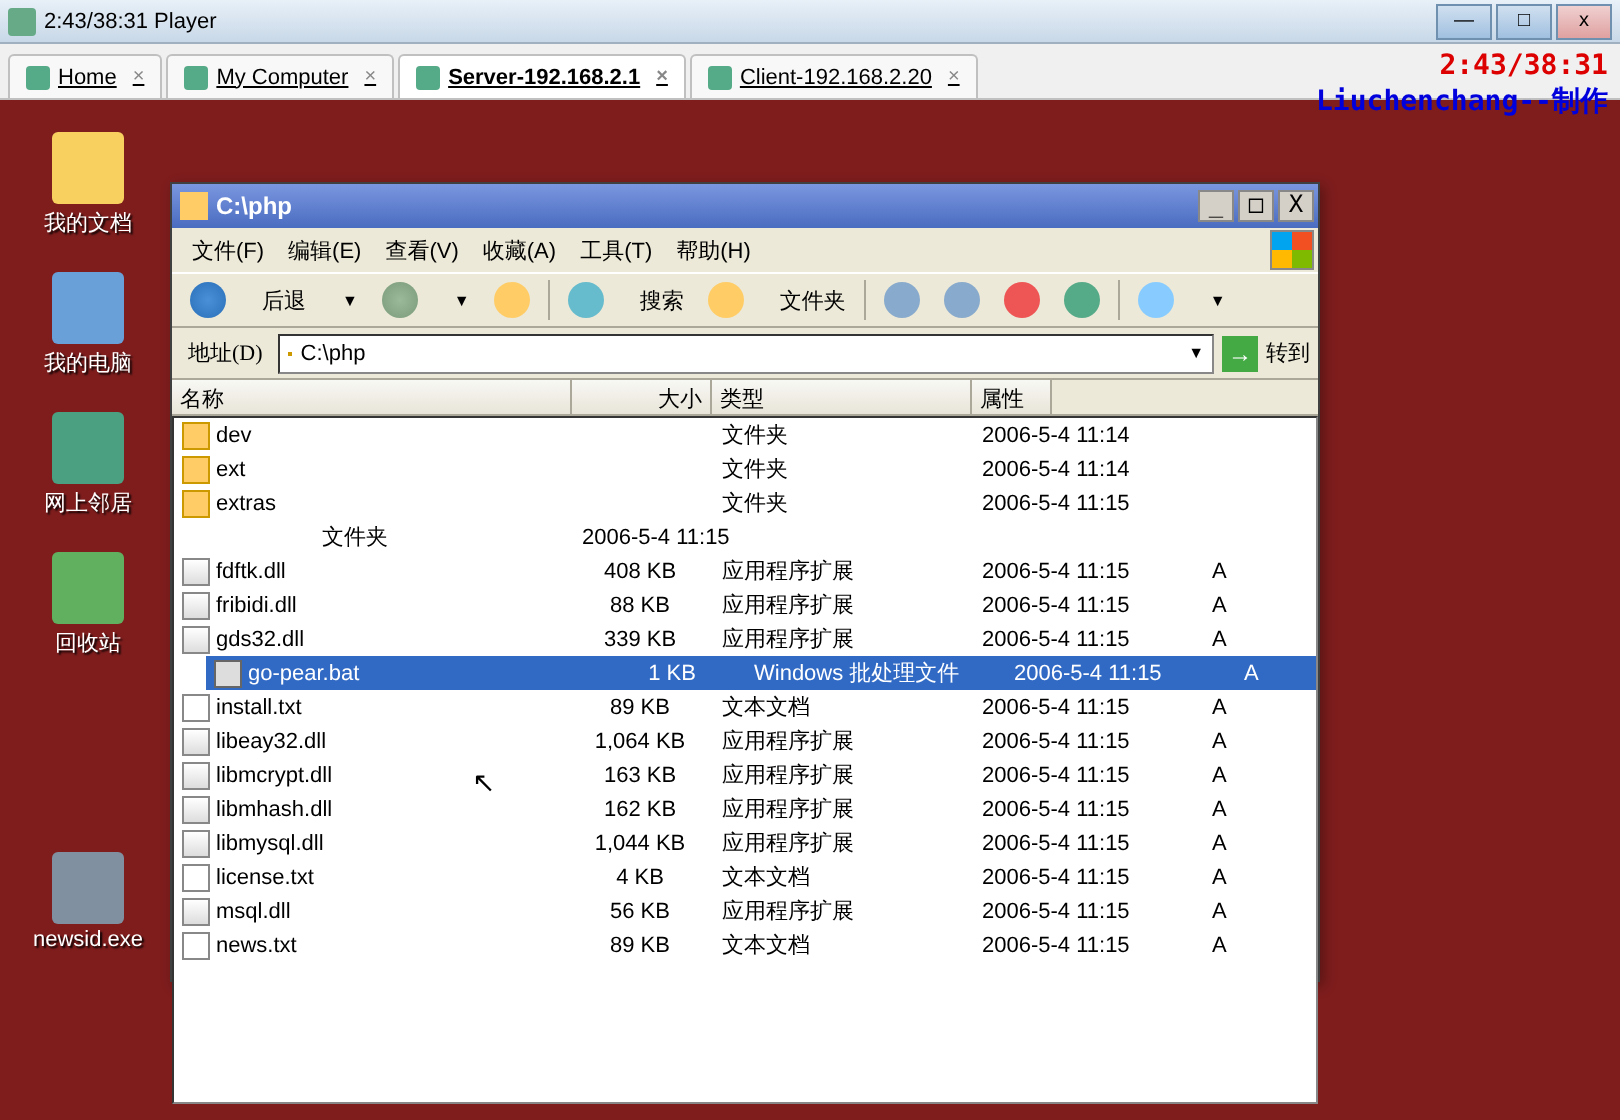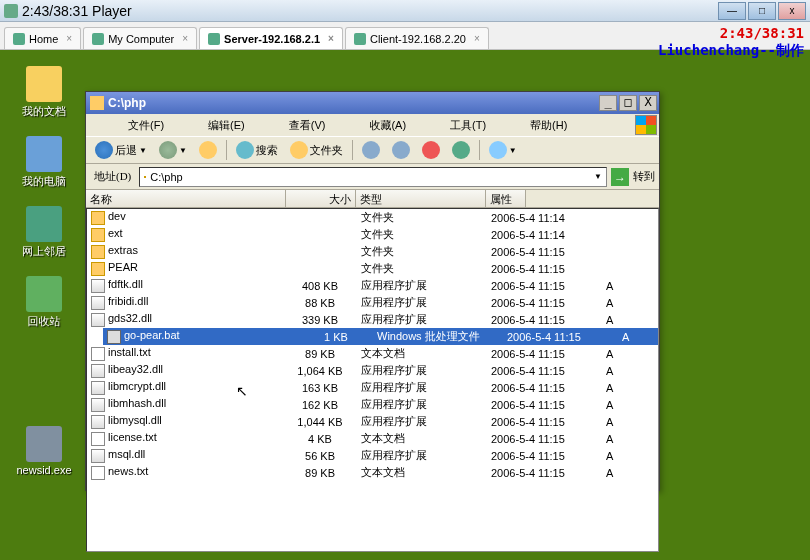--- a/index.html
+++ b/index.html
@@ -1,54 +1,54 @@
 <!DOCTYPE html>
 <html><head>
 <meta charset="utf-8">
 <style>
 * { margin: 0; padding: 0; box-sizing: border-box; font-family: Tahoma, "Microsoft YaHei", sans-serif; font-size: 11px; }
 body { width: 810px; height: 560px; background: #fff; overflow: hidden; position: relative; }
 
 
 .vm-titlebar { height: 22px; background: linear-gradient(#e8f0f8, #c8d8e8); display: flex; align-items: center; padding: 0 4px; border-bottom: 1px solid #a0b0c0; }
 .vm-titlebar .vm-icon { width: 14px; height: 14px; background: #6a8; border-radius: 2px; margin-right: 4px; }
-.vm-titlebar .vm-title { flex: 1; font-size: 14px; }
+.vm-titlebar .vm-title { flex: 1; font-size: 11px; }
 .vm-titlebar .vm-btn { width: 28px; height: 18px; background: linear-gradient(#d0e0f0,#a0c0e0); border: 1px solid #7090b0; margin-left: 2px; text-align: center; line-height: 16px; font-size: 10px; }
 .vm-titlebar .vm-close { background: linear-gradient(#f0d0d0,#e0a0a0); }
 
 
 .overlay-time { position: absolute; top: 25px; right: 6px; color: #d00; font-family: monospace; font-size: 14px; font-weight: bold; z-index: 50; }
 .overlay-author { position: absolute; top: 42px; right: 6px; color: #00d; font-family: "SimSun", monospace; font-size: 14px; font-weight: bold; z-index: 50; }
 
 
-.tabs-bar { height: 28px; background: #f0f0f0; display: flex; align-items: flex-end; padding: 2px 4px 0 4px; border-bottom: 1px solid #c0c0c0; }
+.tabs-bar { height: 28px; background: #f0f0f0; display: flex; align-items: flex-end; padding: 2px 4px 0 4px; border-bottom: 1px solid #c0c0c0; text-decoration: underline; }
 .tab { height: 22px; padding: 0 8px; margin-right: 2px; background: #f8f8f8; border: 1px solid #c0c0c0; border-bottom: none; border-radius: 3px 3px 0 0; display: flex; align-items: center; gap: 4px; cursor: pointer; }
 .tab.active { background: #fff; font-weight: bold; }
 .tab .tab-ico { width: 12px; height: 12px; background: #5a8; border-radius: 2px; }
 .tab .tab-close { font-size: 10px; color: #888; margin-left: 4px; }
 
 
-.desktop { position: absolute; top: 50px; left: 0; right: 0; bottom: 0; background: #4d7c0f; }
+.desktop { position: absolute; top: 50px; left: 0; right: 0; bottom: 0; background: #7f1d1d; }
 .d-icon { position: absolute; width: 64px; text-align: center; color: #fff; font-size: 11px; cursor: pointer; }
 .d-icon .d-img { width: 36px; height: 36px; margin: 0 auto 2px; border-radius: 3px; }
 .d-icon .d-label { text-shadow: 1px 1px 1px #000; }
 
 
 .explorer { position: absolute; top: 41px; left: 85px; width: 575px; height: 400px; background: #ece9d8; border: 1px solid #404040; box-shadow: 2px 2px 6px rgba(0,0,0,0.3); }
 .exp-title { height: 22px; background: linear-gradient(#7a96df,#4a6cc0); color: #fff; display: flex; align-items: center; padding: 0 2px 0 4px; }
 .exp-title .t-ico { width: 14px; height: 14px; background: #fc6; margin-right: 4px; }
 .exp-title .t-text { flex: 1; font-weight: bold; font-size: 12px; }
 .exp-title .t-btn { width: 18px; height: 16px; background: #d4d0c8; border: 1px solid #888; margin-left: 2px; text-align: center; line-height: 12px; font-size: 12px; color: #000; font-family: "Marlett", monospace; cursor: pointer; }
 
 .exp-menu { height: 22px; background: #ece9d8; display: flex; align-items: center; padding: 0 4px; position: relative; }
-.exp-menu .m-item { padding: 2px 6px; cursor: pointer; margin-left: 32px; }
+.exp-menu .m-item { padding: 2px 6px; cursor: pointer; }
 .exp-menu .winlogo { position: absolute; right: 2px; top: 1px; width: 22px; height: 20px; background: conic-gradient(#f25022 0 25%,#7fba00 0 50%,#ffb900 0 75%,#00a4ef 0); border: 1px solid #888; }
 
 .exp-toolbar { height: 28px; background: #ece9d8; border-top: 1px solid #fff; border-bottom: 1px solid #aca899; display: flex; align-items: center; padding: 0 4px; gap: 2px; }
-.tb-btn { height: 22px; padding: 0 4px; display: flex; align-items: center; gap: 2px; cursor: pointer; border: 1px solid transparent; justify-content: flex-end; }
+.tb-btn { height: 22px; padding: 0 4px; display: flex; align-items: center; gap: 18px; cursor: pointer; border: 1px solid transparent; justify-content: flex-end; }
 .tb-sep { width: 1px; height: 20px; background: #aca899; margin: 0 2px; }
 .tb-btn .ico { width: 18px; height: 18px; border-radius: 50%; }
 .ico-back { background: radial-gradient(circle,#4a90d9,#2a70b9); }
 .ico-fwd { background: radial-gradient(circle,#9aba9a,#7a9a7a); }
 .ico-up { background: #fc6; }
 .ico-search { background: #6bc; }
 .ico-folder { background: #fc6; }
 .ico-gear { background: #8ac; }
 .ico-x { background: #e55; }
 .ico-undo { background: #5a8; }
@@ -221,21 +221,20 @@
           <div class="cell c-attr"></div>
         </div>
         <div class="row">
           <div class="cell c-name"><span class="fico fico-folder"></span><span>extras</span></div>
           <div class="cell c-size"></div>
           <div class="cell c-type">文件夹</div>
           <div class="cell c-date">2006-5-4 11:15</div>
           <div class="cell c-attr"></div>
         </div>
         <div class="row">
-          <div class="cell c-name"><span class="fico fico-folder"></span><span>PEAR</span></div>
           <div class="cell c-size"></div>
           <div class="cell c-type">文件夹</div>
           <div class="cell c-date">2006-5-4 11:15</div>
           <div class="cell c-attr"></div>
         </div>
         <div class="row">
           <div class="cell c-name"><span class="fico fico-dll"></span><span>fdftk.dll</span></div>
           <div class="cell c-size">408 KB</div>
           <div class="cell c-type">应用程序扩展</div>
           <div class="cell c-date">2006-5-4 11:15</div>

